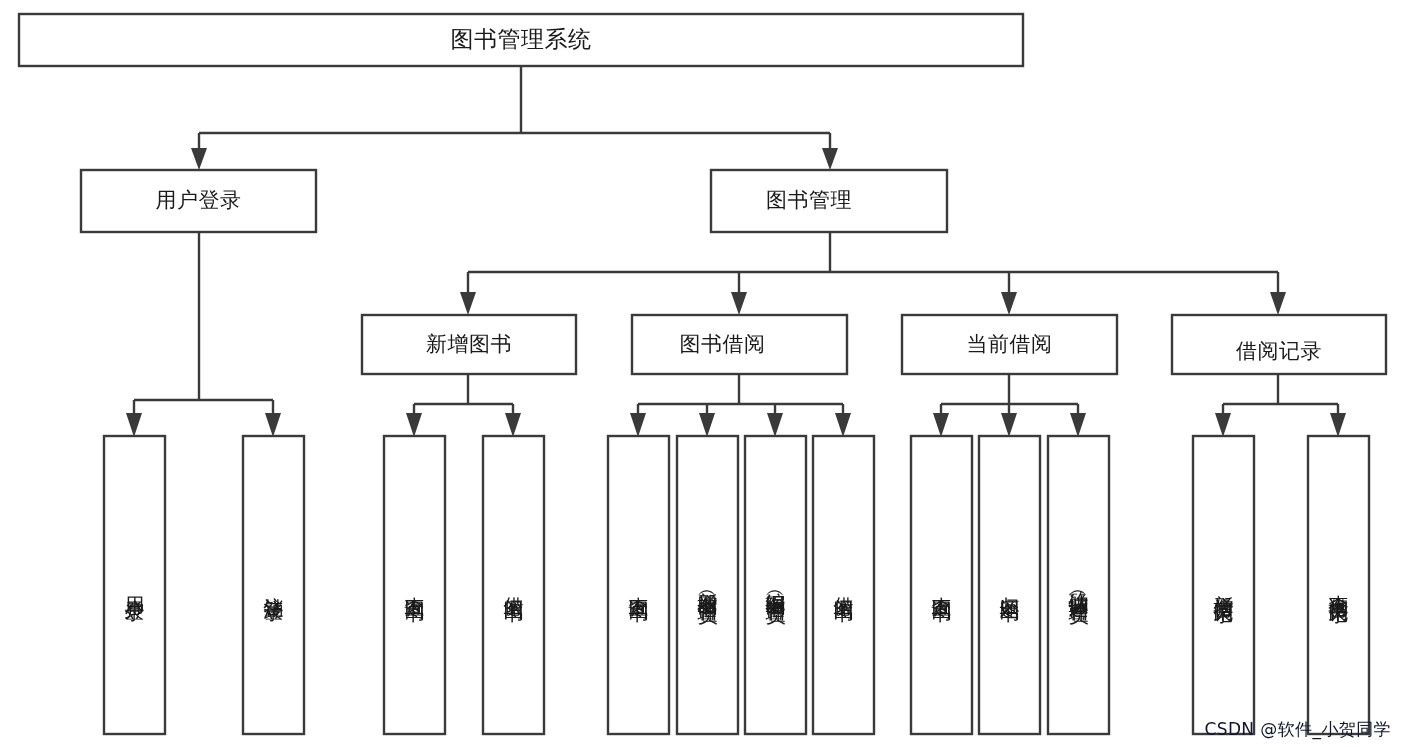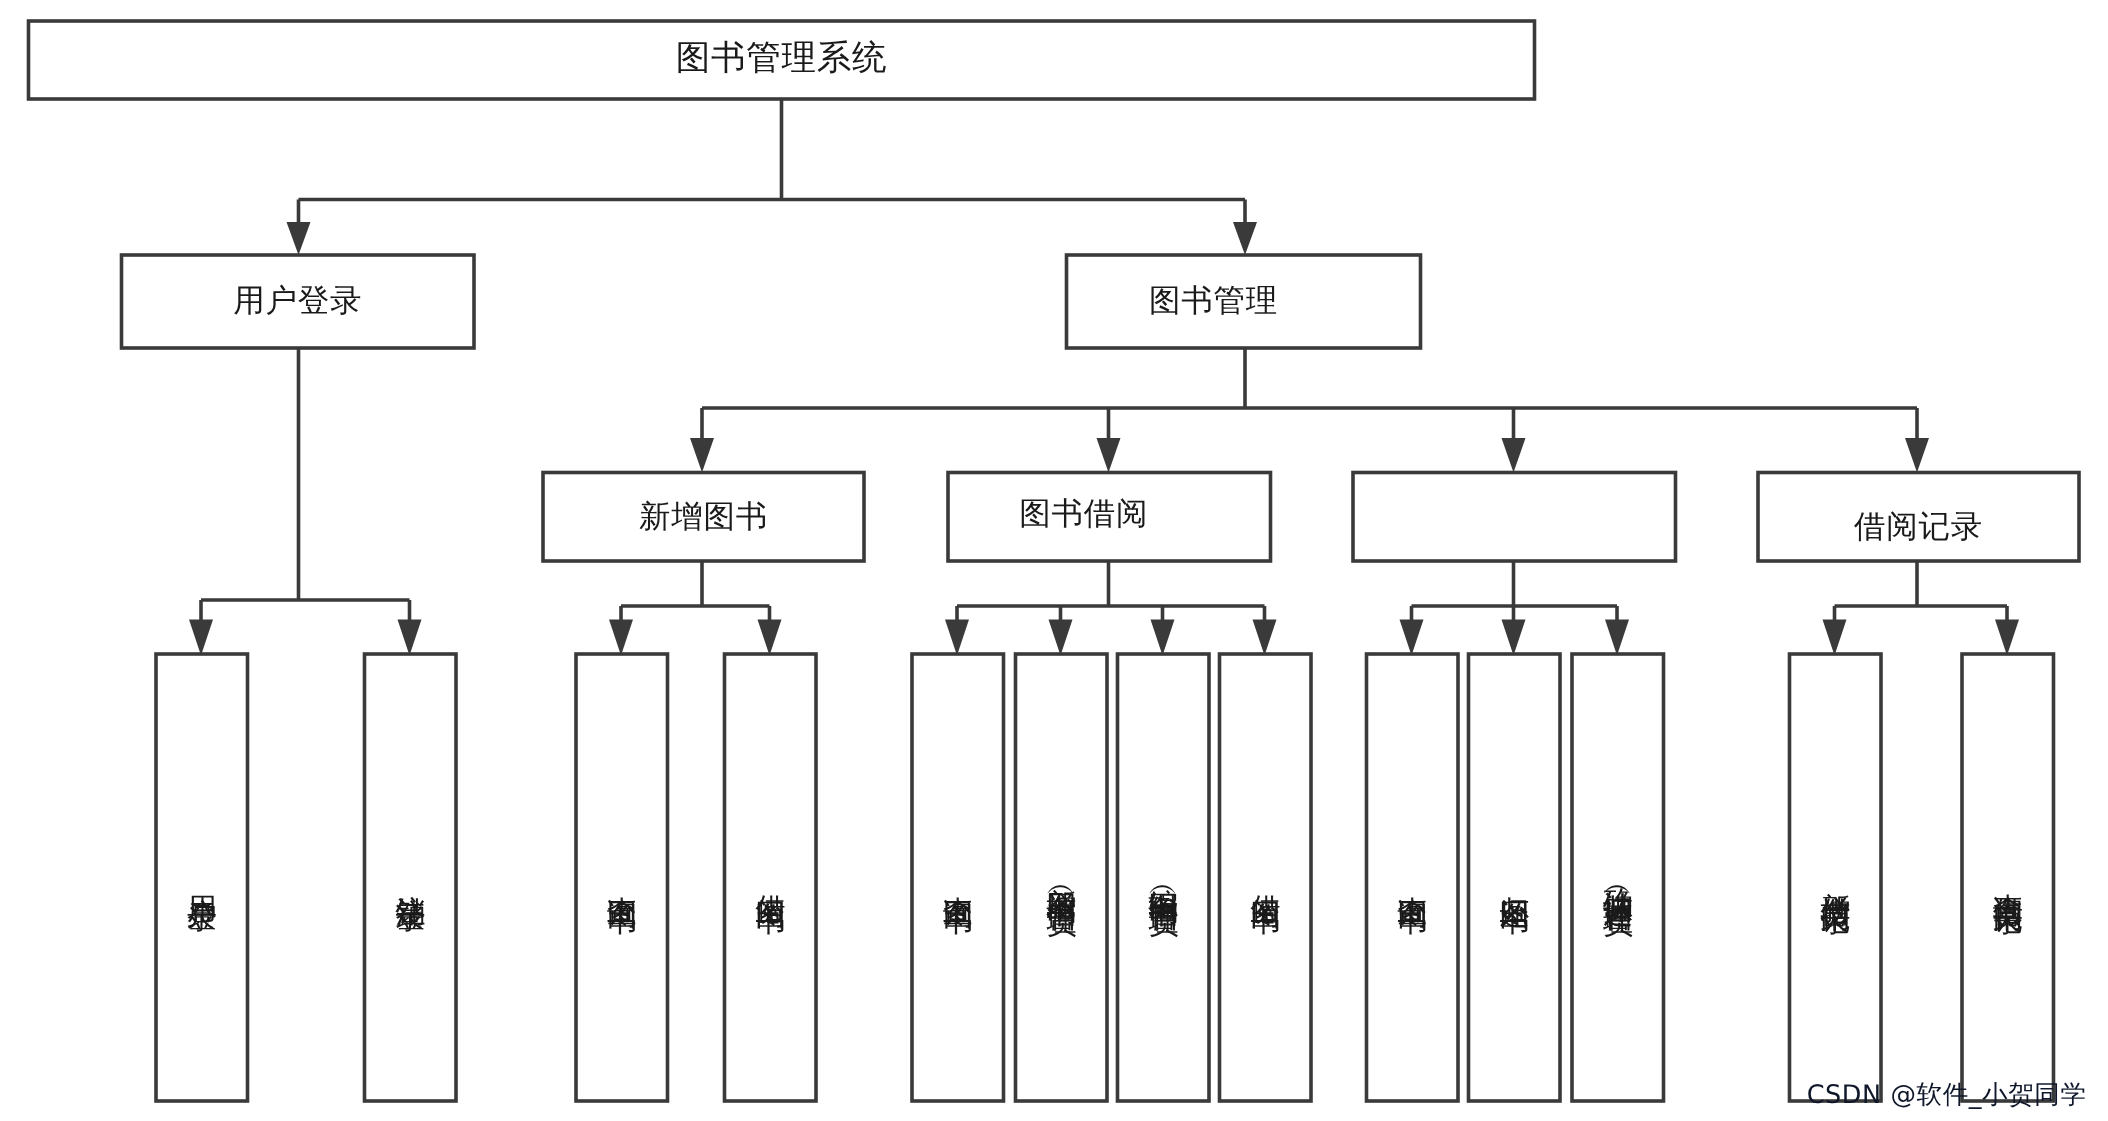--- a/index.html
+++ b/index.html
@@ -195,22 +195,23 @@
   </svg>
 
   <div class="node-label-h" style="left:19px; top:14px; width:1004px; height:52px; font-size:23px;">图书管理系统</div>
 
   <div class="node-label-h" style="left:81px; top:170px; width:235px; height:62px;">用户登录</div>
 
   <div class="node-label-h" style="left:711px; top:170px; width:196px; height:62px;">图书管理</div>
 
   <div class="node-label-h" style="left:362px; top:315px; width:214px; height:59px;">新增图书</div>
 
-  <div class="node-label-h" style="left:632px; top:315px; width:181px; height:59px;font-family:Liberation Mono, monospace;">图书借阅</div>
-
+  <div class="node-label-h" style="left:632px; top:315px; width:181px; height:59px;">图书借阅</div>
+
+  <div class="node-label-h" style="left:902px; top:315px; width:215px; height:59px;">当前借阅</div>
 
   <div class="node-label-h" style="left:1172px; top:315px; width:214px; height:73px;">借阅记录</div>
 
   <div class="node-label-v" style="left:104px; top:436px; width:61px; height:298px;">用户登录</div>
   <div class="node-label-v" style="left:243px; top:436px; width:61px; height:298px;">注销登录</div>
 
   <div class="node-label-v" style="left:384px; top:436px; width:61px; height:298px;">查询图书</div>
   <div class="node-label-v" style="left:483px; top:436px; width:61px; height:298px;">借阅图书</div>
 
   <div class="node-label-v" style="left:608px; top:436px; width:61px; height:298px;">查询图书</div>

